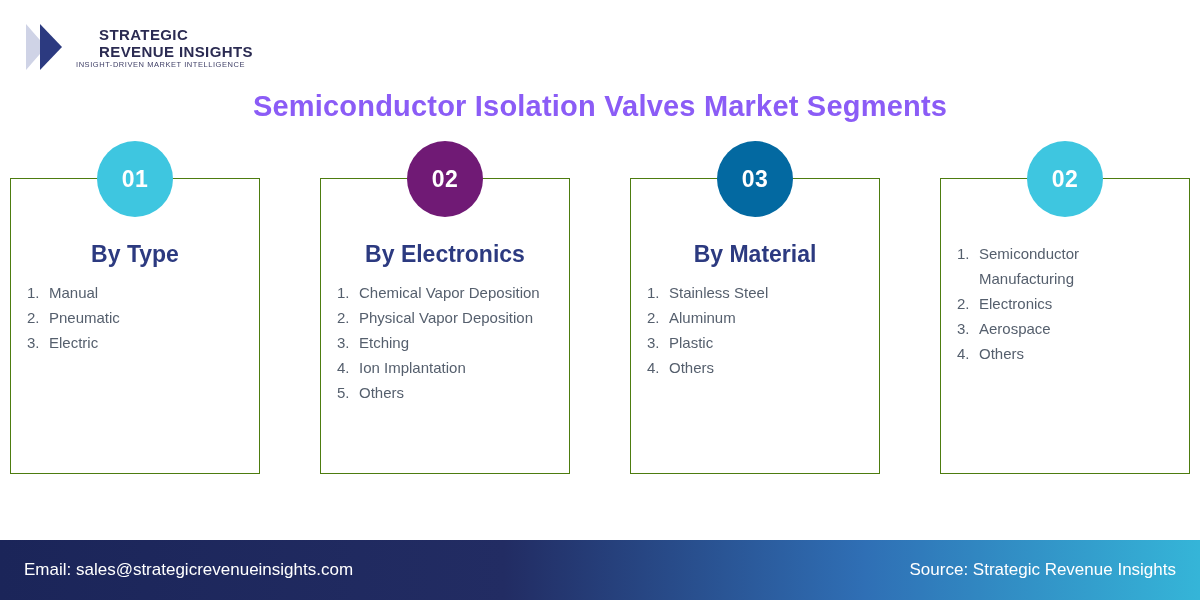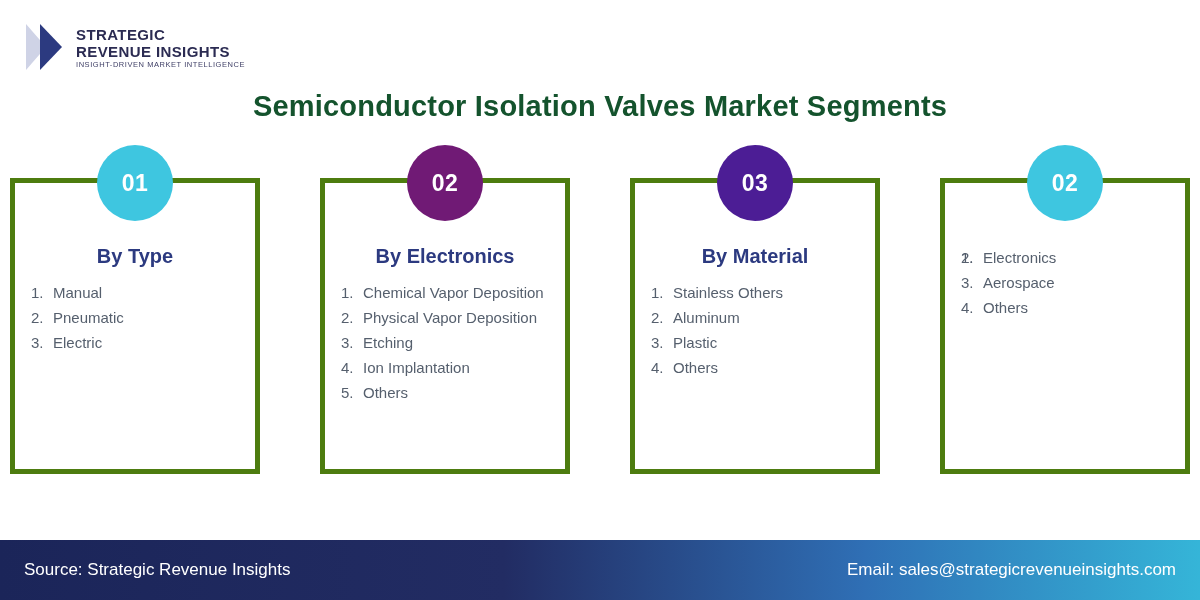--- a/index.html
+++ b/index.html
@@ -34,55 +34,56 @@
     display: flex;
     flex-direction: column;
     justify-content: center;
   }
   .logo-line1, .logo-line2 {
     font-size: 15px;
     font-weight: bold;
     color: #2b2b52;
     letter-spacing: 0.4px;
     line-height: 17px;
+    margin-left: 23px;
   }
   .logo-tag {
     font-size: 7.5px;
     color: #3f3f66;
     letter-spacing: 0.55px;
     margin-top: 0;
     white-space: nowrap;
   }
 
   
   .page-title {
     position: absolute;
     top: 90px;
     left: 0;
     width: 1200px;
     text-align: center;
     font-size: 29px;
     font-weight: bold;
-    color: #14532d;
+    color: #8b5cf6;
     letter-spacing: 0.2px;
   }
 
   
   .cards {
     position: absolute;
     top: 178px;
     left: 10px;
     width: 1180px;
     display: flex;
     justify-content: space-between;
   }
   .card {
     width: 250px;
     min-height: 296px;
-    border: 5px solid #4d7c0f;
+    border: 1px solid #4d7c0f;
     background: #ffffff;
     position: relative;
     box-sizing: border-box;
     padding: 62px 16px 18px 16px;
   }
   .badge {
     position: absolute;
     top: -38px;
     left: 50%;
     transform: translateX(-50%);
@@ -92,21 +93,21 @@
     color: #ffffff;
     font-size: 23px;
     font-weight: bold;
     display: flex;
     align-items: center;
     justify-content: center;
     letter-spacing: 0.5px;
   }
   .card-title {
     text-align: center;
-    font-size: 20px;
+    font-size: 23px;
     font-weight: bold;
     color: #2c3a80;
     margin-bottom: 12px;
   }
   .card-list {
     margin: 0;
     padding: 0;
     list-style: none;
   }
   .card-list li {
@@ -178,38 +179,38 @@
     <ul class="card-list">
       <li><span class="num">1.</span><span>Chemical Vapor Deposition</span></li>
       <li><span class="num">2.</span><span>Physical Vapor Deposition</span></li>
       <li><span class="num">3.</span><span>Etching</span></li>
       <li><span class="num">4.</span><span>Ion Implantation</span></li>
       <li><span class="num">5.</span><span>Others</span></li>
     </ul>
   </div>
 
   <div class="card">
-    <div class="badge" style="background:#4c1d95">03</div>
+    <div class="badge" style="background:#0369a1">03</div>
     <div class="card-title">By Material</div>
     <ul class="card-list">
-      <li><span class="num">1.</span><span>Stainless Others</span></li>
+      <li><span class="num">1.</span><span>Stainless Steel</span></li>
       <li><span class="num">2.</span><span>Aluminum</span></li>
       <li><span class="num">3.</span><span>Plastic</span></li>
       <li><span class="num">4.</span><span>Others</span></li>
     </ul>
   </div>
 
   <div class="card">
     <div class="badge" style="background:#3ec6e0">02</div>
     <ul class="card-list">
-      <li><span class="num">1.</span></li>
+      <li><span class="num">1.</span><span>Semiconductor Manufacturing</span></li>
       <li><span class="num">2.</span><span>Electronics</span></li>
       <li><span class="num">3.</span><span>Aerospace</span></li>
       <li><span class="num">4.</span><span>Others</span></li>
     </ul>
   </div>
 
 </div>
 
 <div class="footer">
+  <span class="footer-text">Email: sales@strategicrevenueinsights.com</span>
   <span class="footer-text">Source: Strategic Revenue Insights</span>
-  <span class="footer-text">Email: sales@strategicrevenueinsights.com</span>
 </div>
 
 </body></html>

